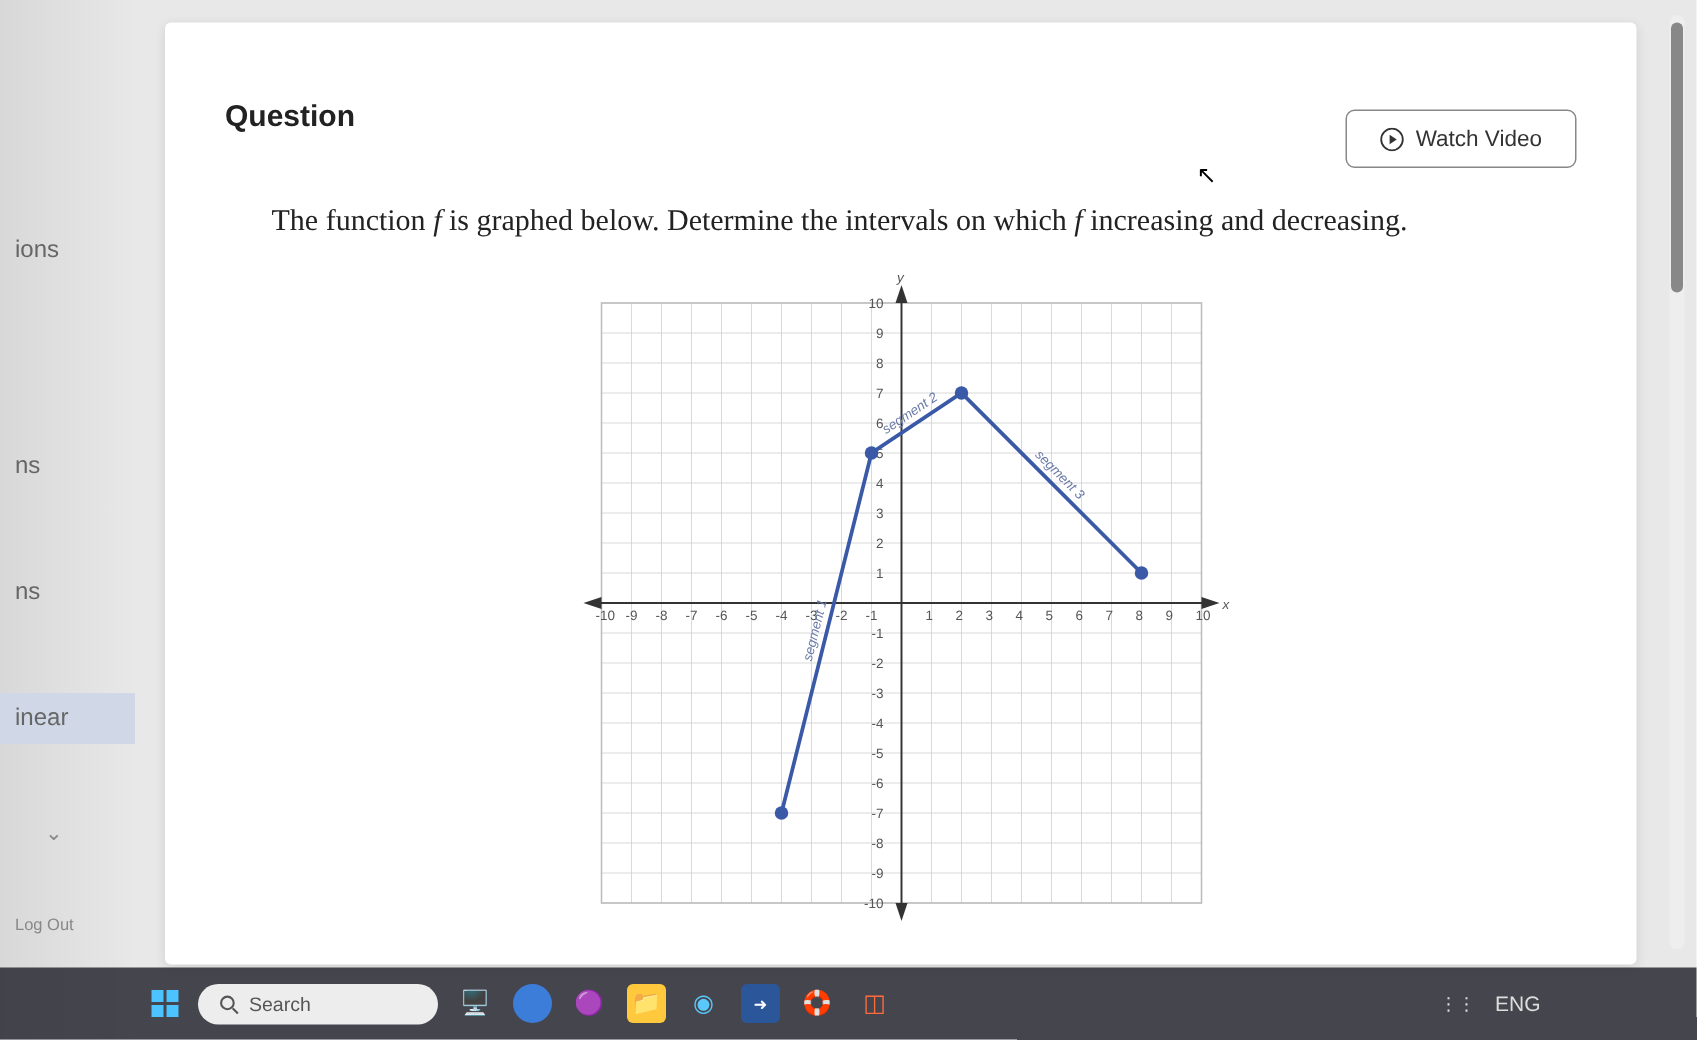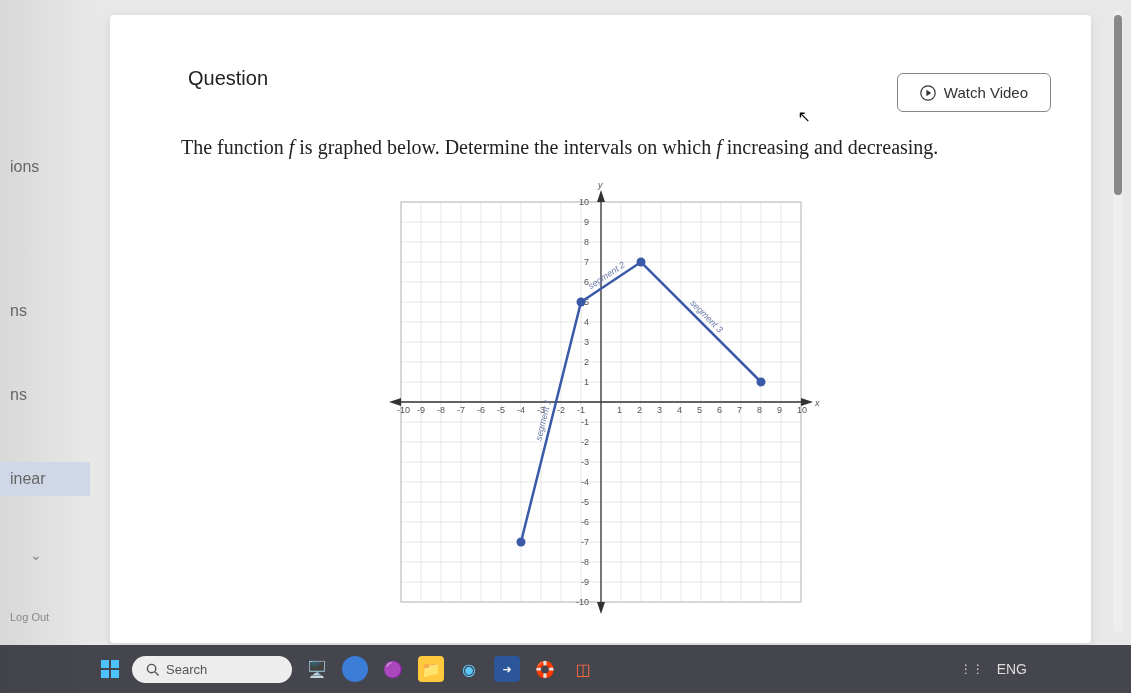--- a/index.html
+++ b/index.html
@@ -56,23 +56,22 @@
       box-shadow: 0 2px 8px rgba(0,0,0,0.1);
     }
     .header-row {
       display: flex;
       justify-content: space-between;
       align-items: center;
       margin-bottom: 20px;
     }
     .q-title {
       font-size: 20px;
-      font-weight: 400;
+      font-weight: 700;
       color: #222;
-      margin-left: 38px;
     }
     .header-buttons { display: flex; gap: 16px; }
     .btn {
       border: 1px solid #888;
       background: #fff;
       padding: 10px 22px;
       font-size: 15px;
       color: #333;
       border-radius: 6px;
       cursor: pointer;

